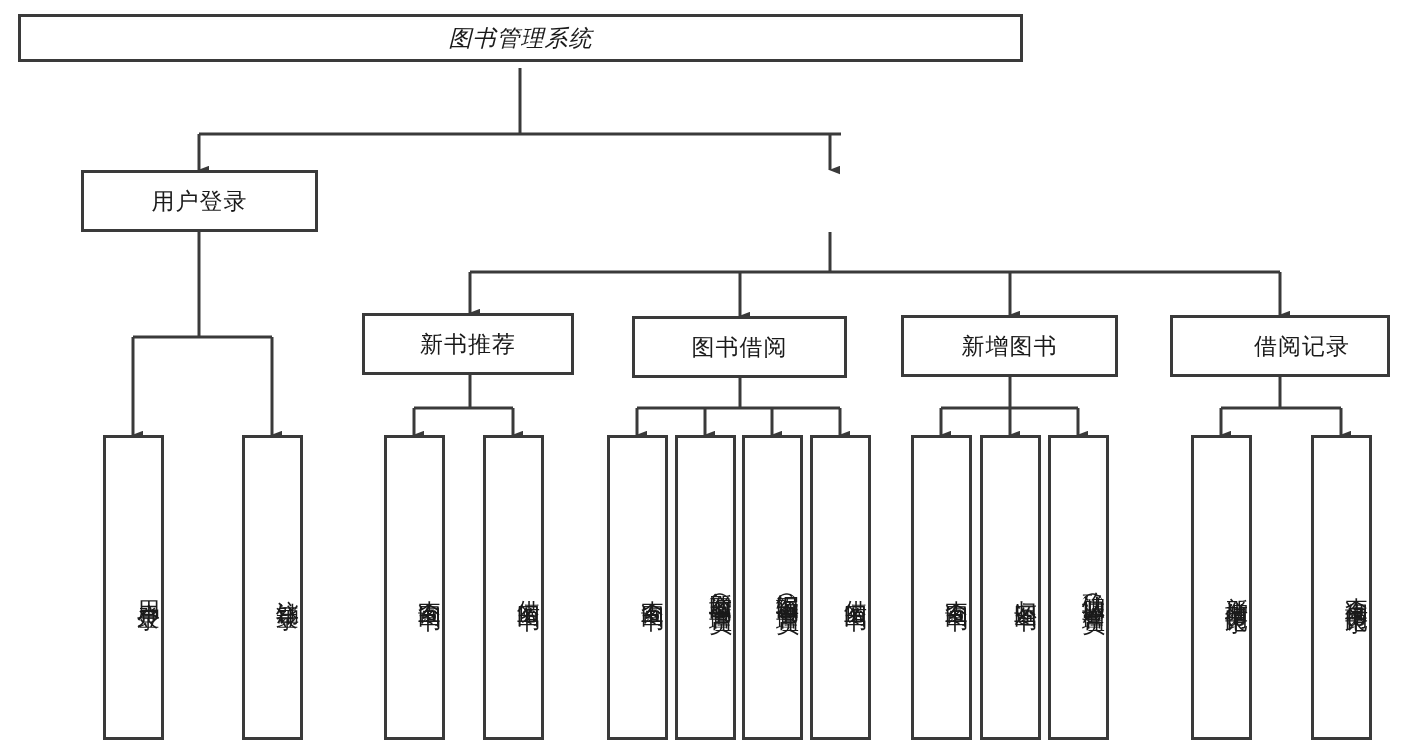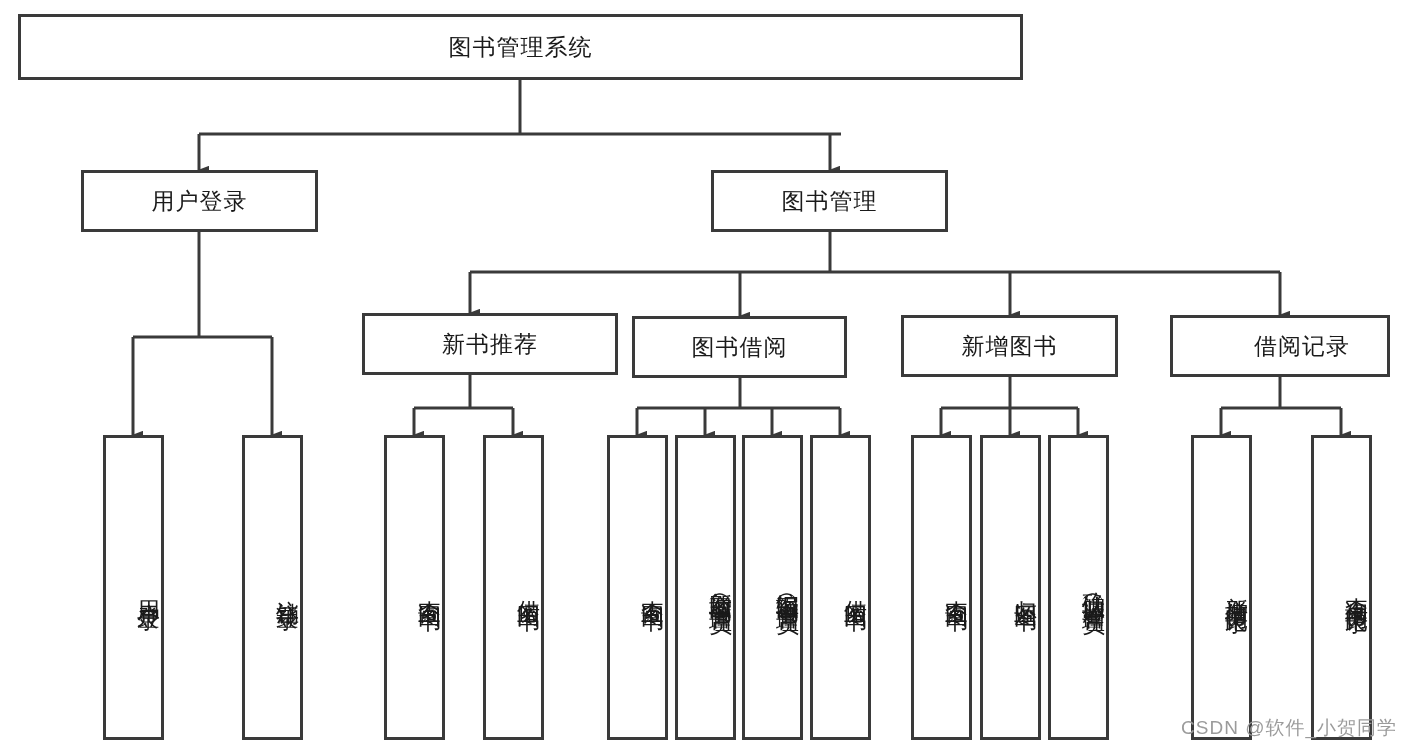--- a/index.html
+++ b/index.html
@@ -114,32 +114,29 @@
       <path d="M1010,408 L1010,435" marker-end="url(#arrow)"></path>
       <path d="M1078,408 L1078,435" marker-end="url(#arrow)"></path>
 
       <path d="M1280,377 L1280,408"></path>
       <path d="M1221,408 L1341,408"></path>
       <path d="M1221,408 L1221,435" marker-end="url(#arrow)"></path>
       <path d="M1341,408 L1341,435" marker-end="url(#arrow)"></path>
     </g>
   </svg>
 
-  <div class="node horiz" style="left:18px; top:14px; width:1005px; height:66px;">
+  <div class="node horiz" style="left:18px; top:14px; width:1005px; height:48px;font-style:italic;">
     <span class="label">图书管理系统</span>
   </div>
 
   <div class="node horiz" style="left:81px; top:170px; width:237px; height:62px;">
     <span class="label">用户登录</span>
   </div>
-  <div class="node horiz" style="left:711px; top:170px; width:237px; height:62px;">
-    <span class="label">图书管理</span>
-  </div>
 
-  <div class="node horiz" style="left:362px; top:313px; width:256px; height:62px;">
+  <div class="node horiz" style="left:362px; top:313px; width:212px; height:62px;">
     <span class="label">新书推荐</span>
   </div>
   <div class="node horiz" style="left:632px; top:316px; width:215px; height:62px;">
     <span class="label">图书借阅</span>
   </div>
   <div class="node horiz" style="left:901px; top:315px; width:217px; height:62px;">
     <span class="label">新增图书</span>
   </div>
   <div class="node horiz" style="left:1170px; top:315px; width:220px; height:62px;padding-left:44px;">
     <span class="label">借阅记录</span>
@@ -182,15 +179,14 @@
     <span class="label">确认归还（管理员）</span>
   </div>
 
   <div class="node vert" style="left:1191px; top:435px; width:61px; height:305px;">
     <span class="label">新增借阅记录</span>
   </div>
   <div class="node vert" style="left:1311px; top:435px; width:61px; height:305px;">
     <span class="label">查询借阅记录</span>
   </div>
 
-  <div class="watermark">CSDN @软件_小贺同学</div>
 
 </div>
 
 </body></html>

